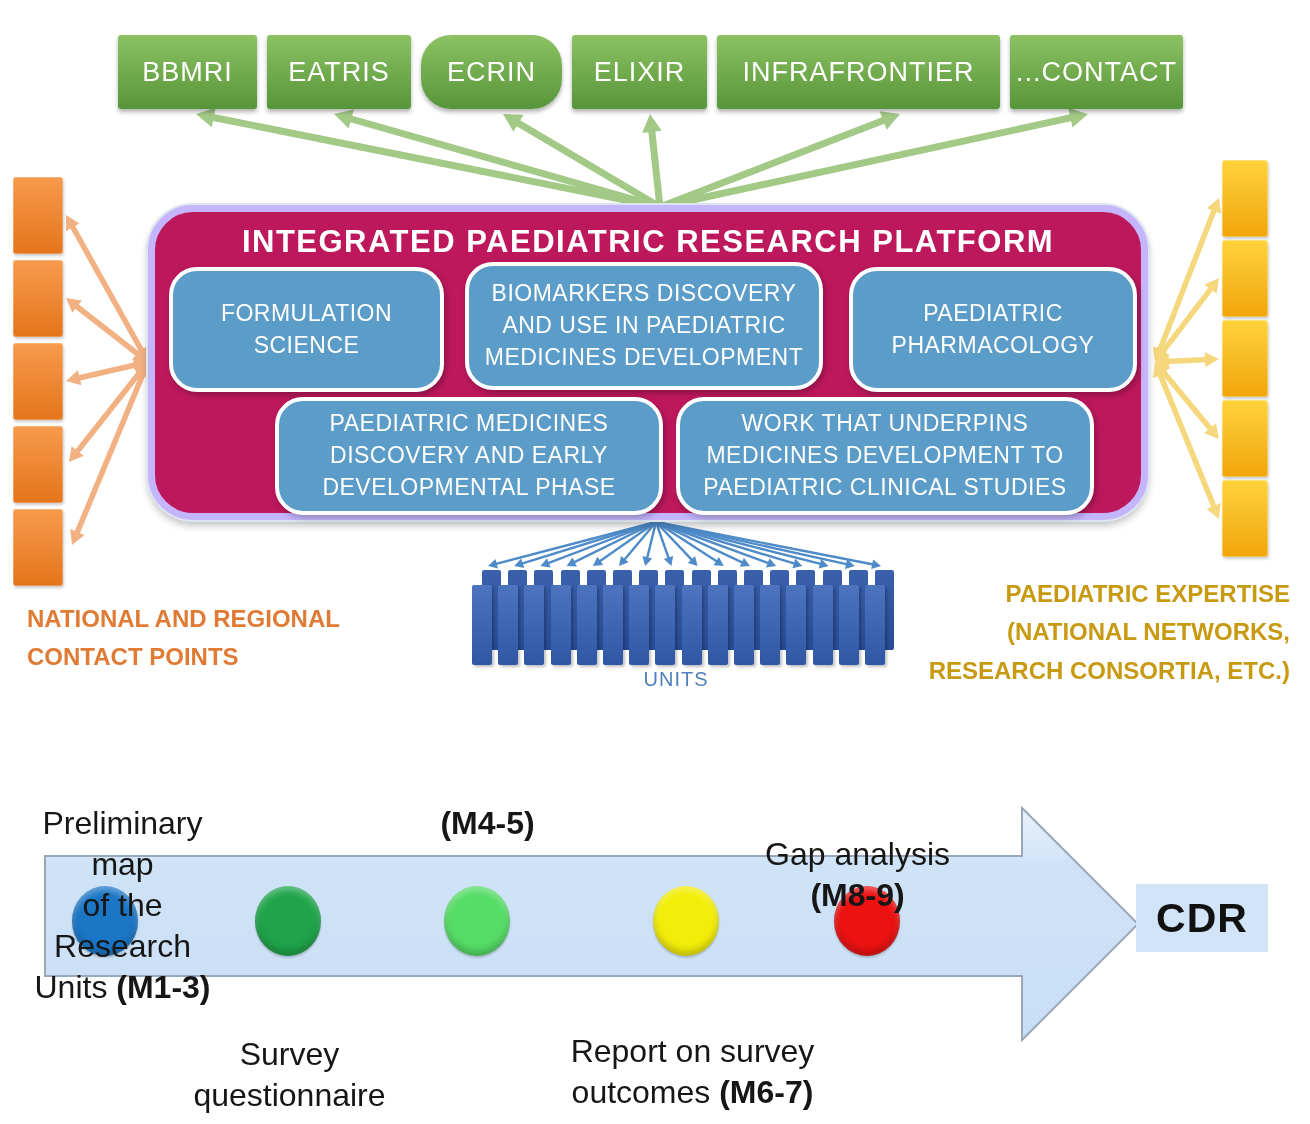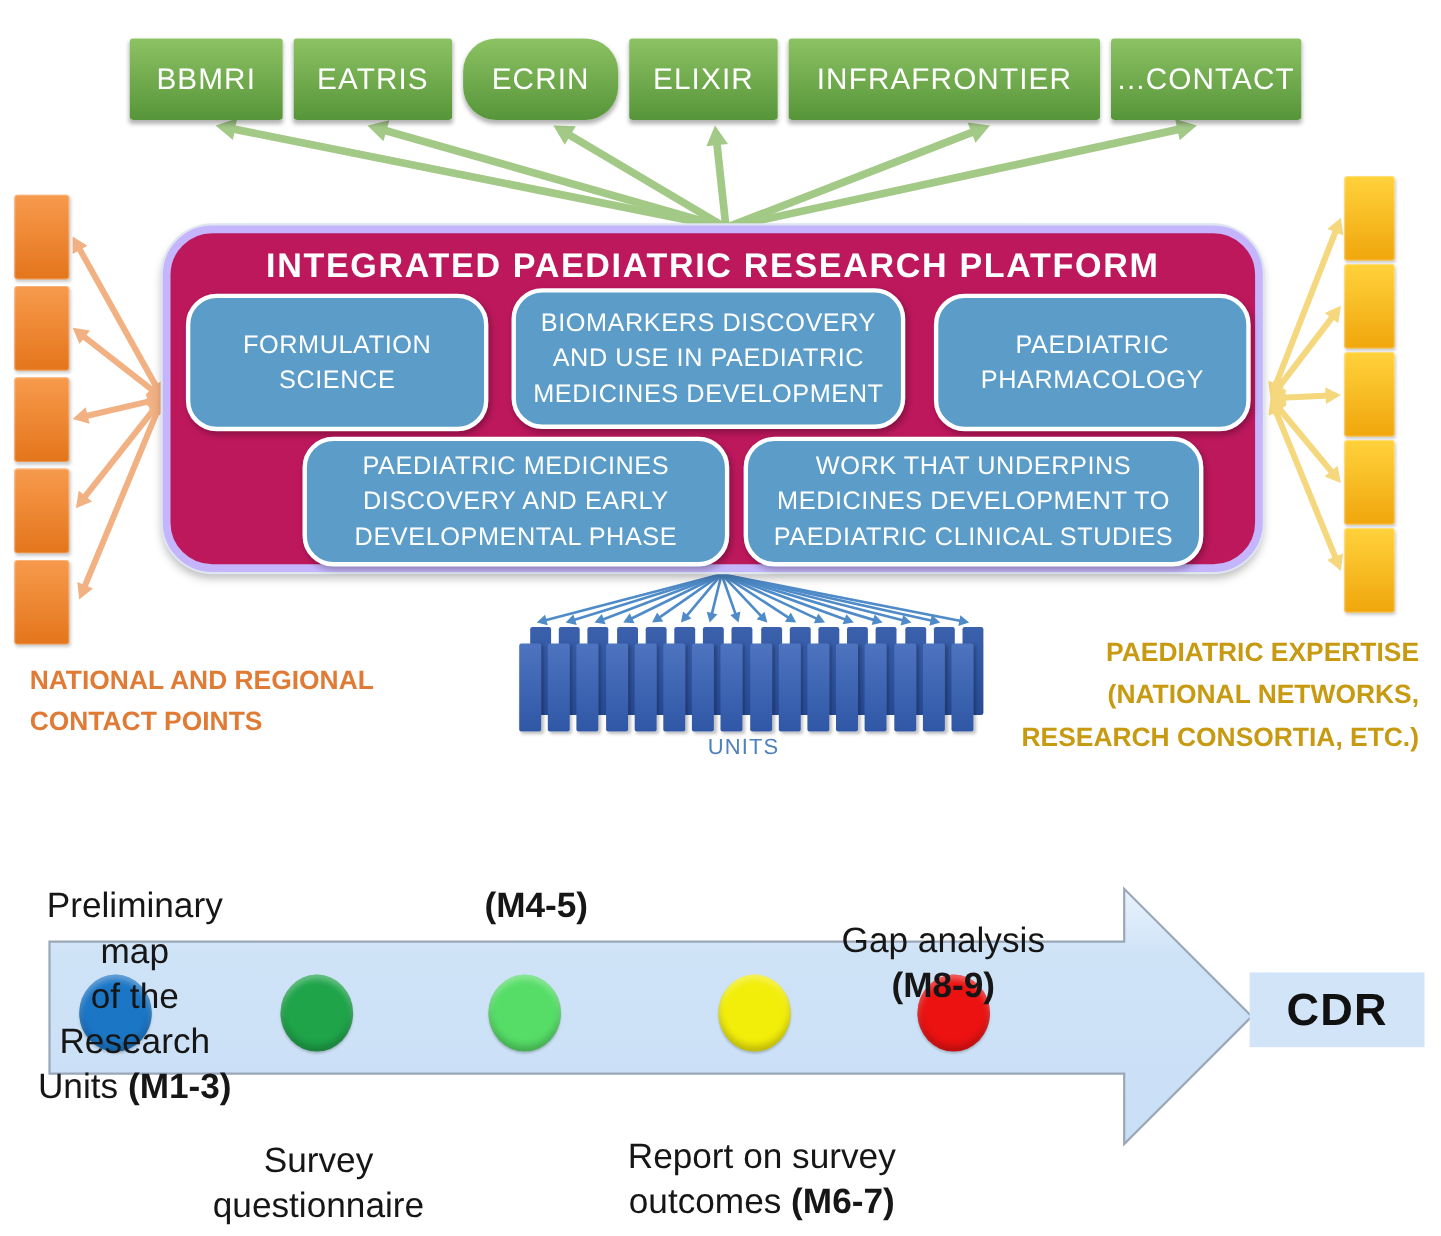--- a/index.html
+++ b/index.html
@@ -49,21 +49,21 @@
   
   .dot{position:absolute;width:66px;height:70px;border-radius:50%;top:886px;
     box-shadow:inset 0 -5px 7px rgba(0,0,0,.22),inset 0 4px 6px rgba(255,255,255,.35),0 2px 2px rgba(0,0,0,.18);}
   .mlabel{position:absolute;text-align:center;font-size:32px;line-height:1.28;color:#161616;white-space:pre-line;}
   .mlabel b{font-weight:bold;}
   .ml0{left:15px;top:762px;width:215px;}
   .ml1{left:147px;top:993px;width:285px;}
   .ml2{left:350px;top:762px;width:275px;}
   .ml3{left:565px;top:990px;width:255px;}
   .ml4{left:745px;top:793px;width:225px;}
-  .cdr{position:absolute;left:1136px;top:884px;width:159px;height:68px;background:#D2E4F8;
+  .cdr{position:absolute;left:1136px;top:884px;width:132px;height:68px;background:#D2E4F8;
     display:flex;align-items:center;justify-content:center;font-size:41px;font-weight:bold;
     color:#111;letter-spacing:1px;}
 </style>
 </head>
 <body>
 
 <div class="canvas">
 
   <svg class="layer" id="arrow-layer" width="1310" height="1124" viewBox="0 0 1310 1124">
       <defs>

